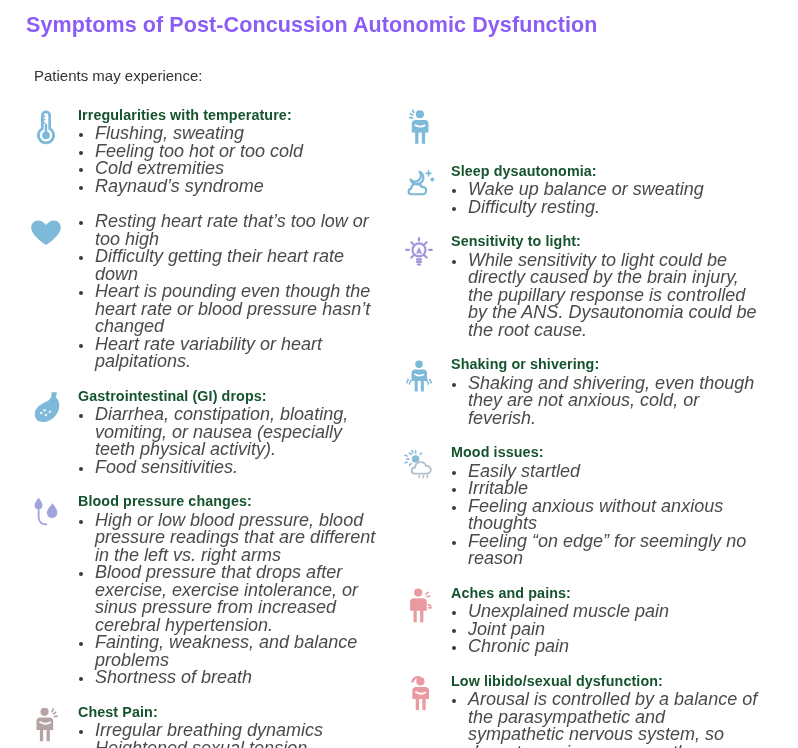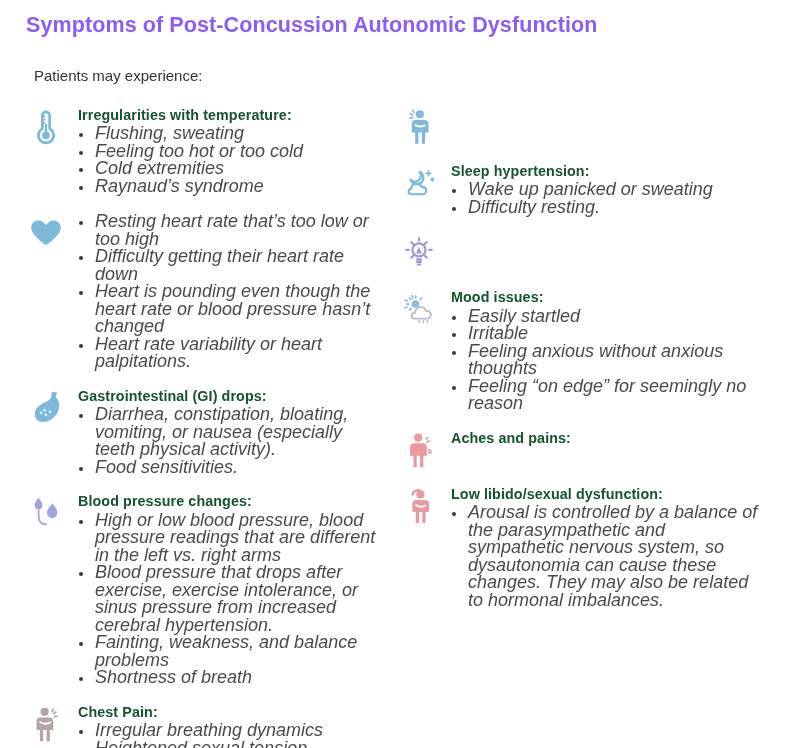--- a/index.html
+++ b/index.html
@@ -140,39 +140,63 @@
 
   <div class="section">
     <span class="icon" style="color: rgb(125, 185, 217);">
             <svg viewBox="0 0 26 24" fill="none" stroke="currentColor" stroke-linecap="round" stroke-linejoin="round">
               <path stroke-width="1.7" d="M13.4 3.4a5 5 0 11-6.9 5.9 4.2 4.2 0 006.9-5.9z"></path>
               <path stroke-width="1.7" d="M6.7 20.6h9a2.8 2.8 0 000-5.6c-.2 0-.4 0-.6.1a4.2 4.2 0 00-8.1 1.2 2.2 2.2 0 00-.3 4.3z"></path>
               <path stroke-width="1.3" d="M20.3 2.8v3.6M18.5 4.6h3.6M23.2 8.2v2.2M22.1 9.3h2.2"></path>
             </svg>
           </span>
     <div class="content">
-      <div class="heading">Sleep hypertension:</div>
-      <ul class="bullets">
-              <li class="bullet">Wake up panicked or sweating</li>
+      <div class="heading">Sleep dysautonomia:</div>
+      <ul class="bullets">
+              <li class="bullet">Wake up balance or sweating</li>
               <li class="bullet">Difficulty resting.</li>
             </ul>
     </div>
   </div>
 
   <div class="section">
     <span class="icon" style="color: rgb(163, 147, 216);">
             <svg viewBox="0 0 24 26" fill="none" stroke="currentColor" stroke-width="1.5" stroke-linecap="round">
               <circle cx="12" cy="10.8" r="4.6"></circle>
               <path d="M10.6 17.5h2.8M10.6 19.3h2.8M11.2 21.1h1.6"></path>
               <path d="M10.9 12.9L12 10.5l1.1 2.4"></path>
               <path d="M12 2.4v1.8M4.8 10.8H3M21 10.8h-1.8M6.6 5.4L7.9 6.7M17.4 5.4l-1.3 1.3M6.6 16.2l1.3-1.3M17.4 16.2l-1.3-1.3"></path>
             </svg>
           </span>
-  </div>
-
+    <div class="content">
+      <div class="heading">Sensitivity to light:</div>
+      <ul class="bullets">
+              <li class="bullet">While sensitivity to light could be directly caused by the brain injury, the pupillary response is controlled by the ANS. Dysautonomia could be the root cause.</li>
+            </ul>
+    </div>
+  </div>
+
+  <div class="section">
+    <span class="icon" style="color: rgb(125, 185, 217);">
+            <svg viewBox="0 0 26 26" fill="currentColor">
+              <circle cx="13" cy="4" r="2.9"></circle>
+              <path d="M10 8h6.4a2.7 2.7 0 012.7 2.7v6.1h-2.4v8h-2.3v-8H12v8H9.7v-8H7.3v-6.1A2.7 2.7 0 0110 8z"></path>
+              <g fill="none" stroke="currentColor" stroke-width="1.1">
+                <path d="M4.2 15.2q1 .8 0 1.7t0 1.7M6.2 16.2q1 .8 0 1.7t0 1.7M21.8 15.2q-1 .8 0 1.7t0 1.7M19.8 16.2q-1 .8 0 1.7t0 1.7"></path>
+              </g>
+              <path fill="none" stroke="#fff" stroke-width="1.3" d="M9.4 11.4c2.4 1.7 5 1.7 7.4.3"></path>
+            </svg>
+          </span>
+    <div class="content">
+      <div class="heading">Shaking or shivering:</div>
+      <ul class="bullets">
+              <li class="bullet">Shaking and shivering, even though they are not anxious, cold, or feverish.</li>
+            </ul>
+    </div>
+  </div>
 
   <div class="section">
     <span class="icon" style="color: rgb(180, 191, 202);">
             <svg viewBox="0 0 26 24" fill="none">
               <g stroke="#8abbd9" stroke-width="1.3" stroke-linecap="round">
                 <circle cx="10.4" cy="8.2" r="2.9" fill="#8abbd9" stroke="none"></circle>
                 <path d="M10.4 3.6V2M6.9 4.7L5.8 3.6M5.2 8.2H3.6M6.9 11.7l-1.1 1.1M13.9 4.7L15 3.6M3.9 5.9l-1.5-.6M3.9 10.5l-1.5.6M8.2 3.3l-.6-1.5"></path>
               </g>
               <g stroke="#b4bfca" stroke-width="1.4" fill="#fff" stroke-linejoin="round">
                 <path d="M9.2 19.4h9.7a3 3 0 10-.6-5.9 4.2 4.2 0 00-8.2 1.2 2.4 2.4 0 00-.9 4.7z"></path>
@@ -198,20 +222,25 @@
             <svg viewBox="0 0 24 26" fill="currentColor">
               <circle cx="11.4" cy="4.2" r="2.9"></circle>
               <path d="M8.4 8.2h6.4a2.7 2.7 0 012.7 2.7v6.1h-2.4v8.2h-2.3v-8.2h-2.4v8.2H8.1v-8.2H5.7v-6.1a2.7 2.7 0 012.7-2.7z"></path>
               <g fill="none" stroke="currentColor" stroke-width="1.2" stroke-linecap="round">
                 <path d="M16.9 5.2l1.5-1.1M17.6 7.1l1.8-.3M18.7 12.8l1.5.8M18.9 15l1.7-.2"></path>
               </g>
             </svg>
           </span>
     <div class="content">
       <div class="heading">Aches and pains:</div>
+      <ul class="bullets">
+              <li class="bullet">Unexplained muscle pain</li>
+              <li class="bullet">Joint pain</li>
+              <li class="bullet">Chronic pain</li>
+            </ul>
     </div>
   </div>
 
   <div class="section">
     <span class="icon" style="color: rgb(232, 154, 160);">
             <svg viewBox="0 0 24 26" fill="currentColor">
               <circle cx="13" cy="4.8" r="2.9"></circle>
               <path d="M10 8.8h6.4a2.7 2.7 0 012.7 2.7v5.7h-2.4V25h-2.3v-7.8H12V25H9.7v-7.8H7.3v-5.7A2.7 2.7 0 0110 8.8z"></path>
               <path fill="none" stroke="currentColor" stroke-width="1.8" stroke-linecap="round" d="M12.4 2.1c-2.3-.7-4.4.6-4.9 2.8"></path>
               <path fill="none" stroke="#fff" stroke-width="1.3" d="M9.4 12.2c2.4 1.7 5 1.7 7.4.3"></path>

